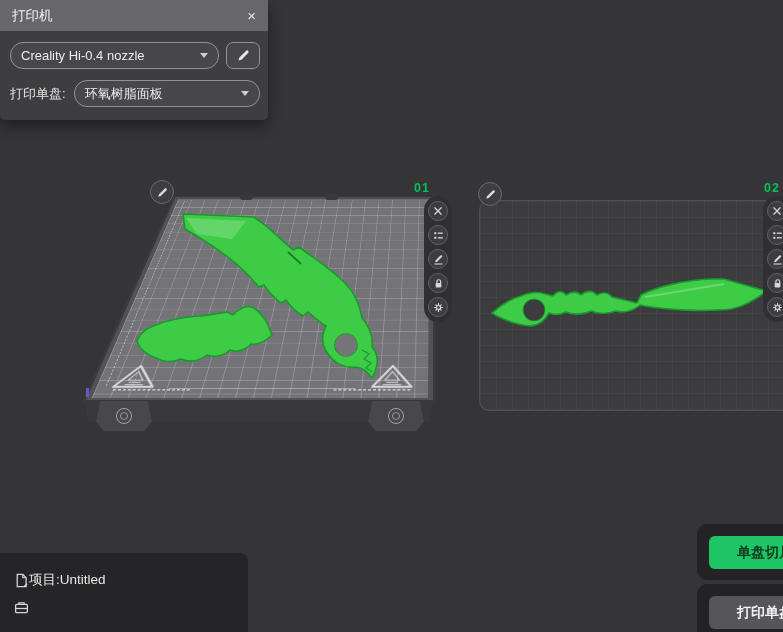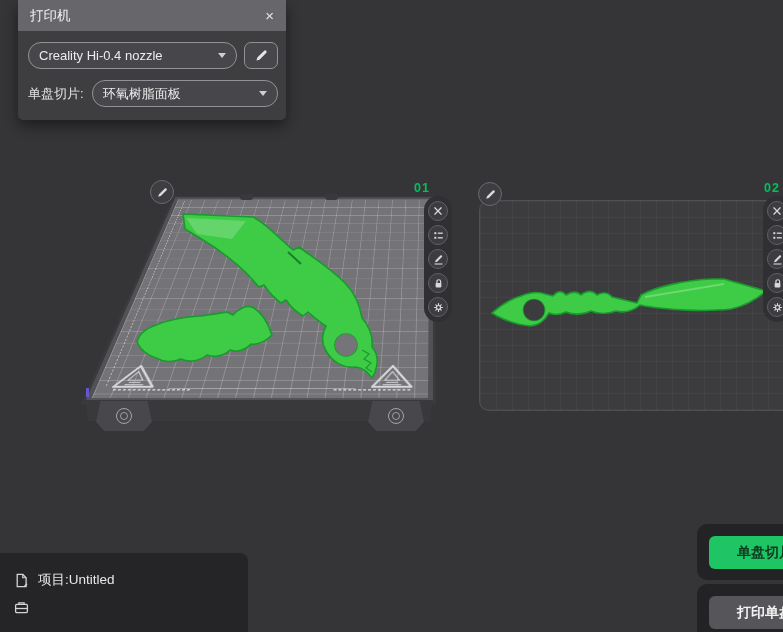--- a/index.html
+++ b/index.html
@@ -3,21 +3,21 @@
 <meta charset="utf-8">
 <style>
   html,body{margin:0;padding:0;}
   body{
     position:relative;width:783px;height:632px;overflow:hidden;
     background:#353538;font-family:"Liberation Sans",sans-serif;
     -webkit-font-smoothing:antialiased;
   }
   
   #printer-panel{position:absolute;left:0;top:0;width:268px;background:#3e3e41;
-    border-radius:0 0 5px 5px;box-shadow:0 6px 14px rgba(0,0,0,.45);z-index:30;margin-left:18px;}
+    border-radius:0 0 5px 5px;box-shadow:0 6px 14px rgba(0,0,0,.45);z-index:30;}
   .panel-header{height:31px;background:#67676b;display:flex;align-items:center;
     padding:0 12px;color:#f2f2f2;font-size:13.5px;}
   .panel-close{margin-left:auto;color:#e4e4e4;font-size:15px;line-height:1;cursor:pointer;}
   .panel-body{padding:11px 8px 13px 10px;}
   .row1{display:flex;gap:7px;align-items:center;}
   .select{display:flex;align-items:center;background:#47474b;border:1px solid #929296;
     border-radius:13px;height:25px;padding:0 10px;color:#ececec;font-size:13px;cursor:pointer;}
   .select .caret{margin-left:auto;width:0;height:0;border-left:4.5px solid transparent;
     border-right:4.5px solid transparent;border-top:5.5px solid #cfcfd2;}
   #printer-select{flex:1;}
@@ -75,21 +75,21 @@
     display:flex;flex-direction:column;align-items:center;gap:4px;z-index:10;}
   .tool-btn{width:20px;height:20px;border-radius:50%;background:#3d3d41;border:1px solid #616165;
     box-sizing:border-box;display:flex;align-items:center;justify-content:center;cursor:pointer;}
   .tool-btn svg{display:block;}
 
   #models-overlay{position:absolute;left:0;top:0;z-index:5;}
 
   
   #footer-panel{position:absolute;left:0;top:553px;width:248px;height:79px;background:#252528;
     border-radius:0 8px 0 0;z-index:20;padding:13px 0 0 14px;box-sizing:border-box;}
-  .footer-row{display:flex;align-items:center;gap:9px;height:28px;color:#e8e8e8;font-size:13.5px;}
+  .footer-row{display:flex;align-items:center;height:28px;color:#e8e8e8;font-size:13.5px;}
 
   
   .action-card{position:absolute;width:150px;height:56px;background:#232326;border-radius:10px;z-index:20;}
   #slice-card{left:697px;top:524px;}
   #print-card{left:697px;top:584px;}
   .action-btn{position:absolute;left:12px;top:12px;width:112px;height:33px;border-radius:6px;
     display:flex;align-items:center;justify-content:center;font-size:14px;font-weight:bold;
     cursor:pointer;}
   #slice-btn{background:#1fc464;color:#0e3a1f;}
   #print-btn{background:#55555a;color:#f2f2f2;}
@@ -245,21 +245,21 @@
         <span>Creality Hi-0.4 nozzle</span>
         <span class="caret"></span>
       </div>
       <div class="edit-btn">
         <svg width="13" height="13" viewBox="0 0 11 11">
           <path d="M1.2 9.8 2 7.2 7.8 1.4a1.3 1.3 0 0 1 1.8 1.8L3.8 9 1.2 9.8z" fill="#e6e6e8"></path>
         </svg>
       </div>
     </div>
     <div class="row2">
-      <span>单盘切片:</span>
+      <span>打印单盘:</span>
       <div class="select" id="plate-type-select">
         <span>环氧树脂面板</span>
         <span class="caret"></span>
       </div>
     </div>
   </div>
 </div>
 
 <div id="footer-panel">
   <div class="footer-row">

